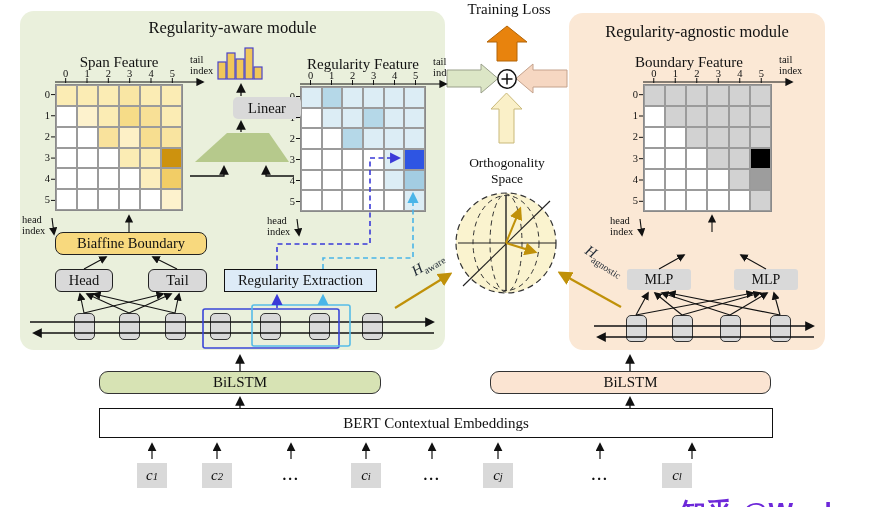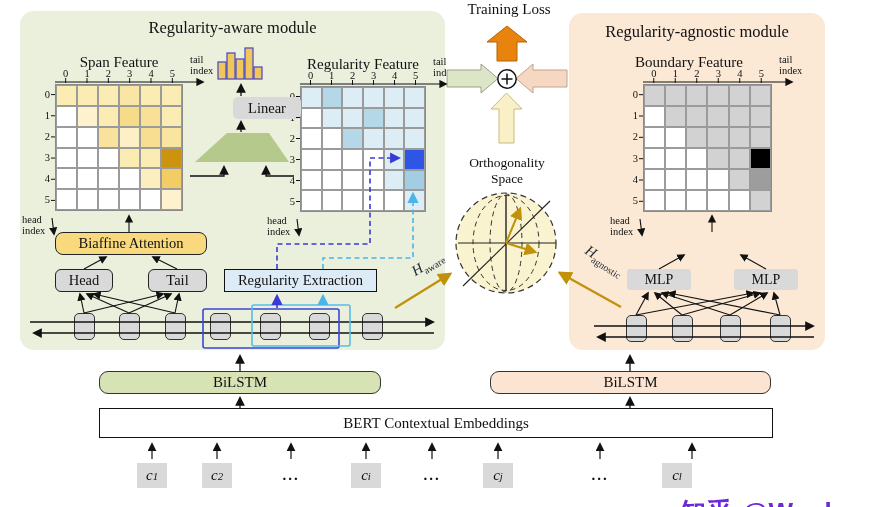--- a/index.html
+++ b/index.html
@@ -207,21 +207,21 @@
       <div class="lstm" style="left: 209.5px; top: 313px;"></div>
       <div class="lstm" style="left: 259.5px; top: 313px;"></div>
       <div class="lstm" style="left: 308.5px; top: 313px;"></div>
       <div class="lstm" style="left: 361.5px; top: 313px;"></div>
       <div class="lstm" style="left: 625.5px; top: 315px;"></div>
       <div class="lstm" style="left: 671.5px; top: 315px;"></div>
       <div class="lstm" style="left: 719.5px; top: 315px;"></div>
       <div class="lstm" style="left: 769.5px; top: 315px;"></div>
     </div>
 
-  <div class="boxlab" style="left:55px;top:232px;width:152px;height:23px;background:#f8d97e;border:1.4px solid #222;border-radius:8px;font-size:14.5px;">Biaffine Attention</div>
+  <div class="boxlab" style="left:55px;top:232px;width:152px;height:23px;background:#f8d97e;border:1.4px solid #222;border-radius:8px;font-size:14.5px;">Biaffine Boundary</div>
   <div class="boxlab" style="left:55px;top:269px;width:58px;height:23px;background:#d9d9d9;border:1.4px solid #222;border-radius:6px;font-size:14.5px;">Head</div>
   <div class="boxlab" style="left:148px;top:269px;width:59px;height:23px;background:#d9d9d9;border:1.4px solid #222;border-radius:6px;font-size:14.5px;">Tail</div>
   <div class="boxlab" style="left:224px;top:269px;width:153px;height:23px;background:#ddebf7;border:1.3px solid #111;font-size:14.5px;">Regularity Extraction</div>
   <div class="boxlab" style="left:200px;top:97px;width:68px;height:22px;background:#d9d9d9;border-radius:5px;font-size:14.5px;margin-left:33px;">Linear</div>
   <div class="boxlab" style="left:205px;top:139px;width:72px;height:17px;font-size:13.5px;">Integrate</div>
   <div class="boxlab" style="left:627px;top:269px;width:64px;height:21px;background:#d9d9d9;border-radius:3px;font-size:14px;">MLP</div>
   <div class="boxlab" style="left:734px;top:269px;width:64px;height:21px;background:#d9d9d9;border-radius:3px;font-size:14px;">MLP</div>
   <div class="boxlab" style="left:99px;top:371px;width:282px;height:23px;background:#d7e3b4;border:1.3px solid #333;border-radius:9px;font-size:15px;">BiLSTM</div>
   <div class="boxlab" style="left:490px;top:371px;width:281px;height:23px;background:#fbe4d2;border:1.3px solid #333;border-radius:9px;font-size:15px;">BiLSTM</div>
   <div class="boxlab" style="left:99px;top:408px;width:674px;height:30px;background:#fff;border:1.3px solid #111;font-size:15px;">BERT Contextual Embeddings</div>

